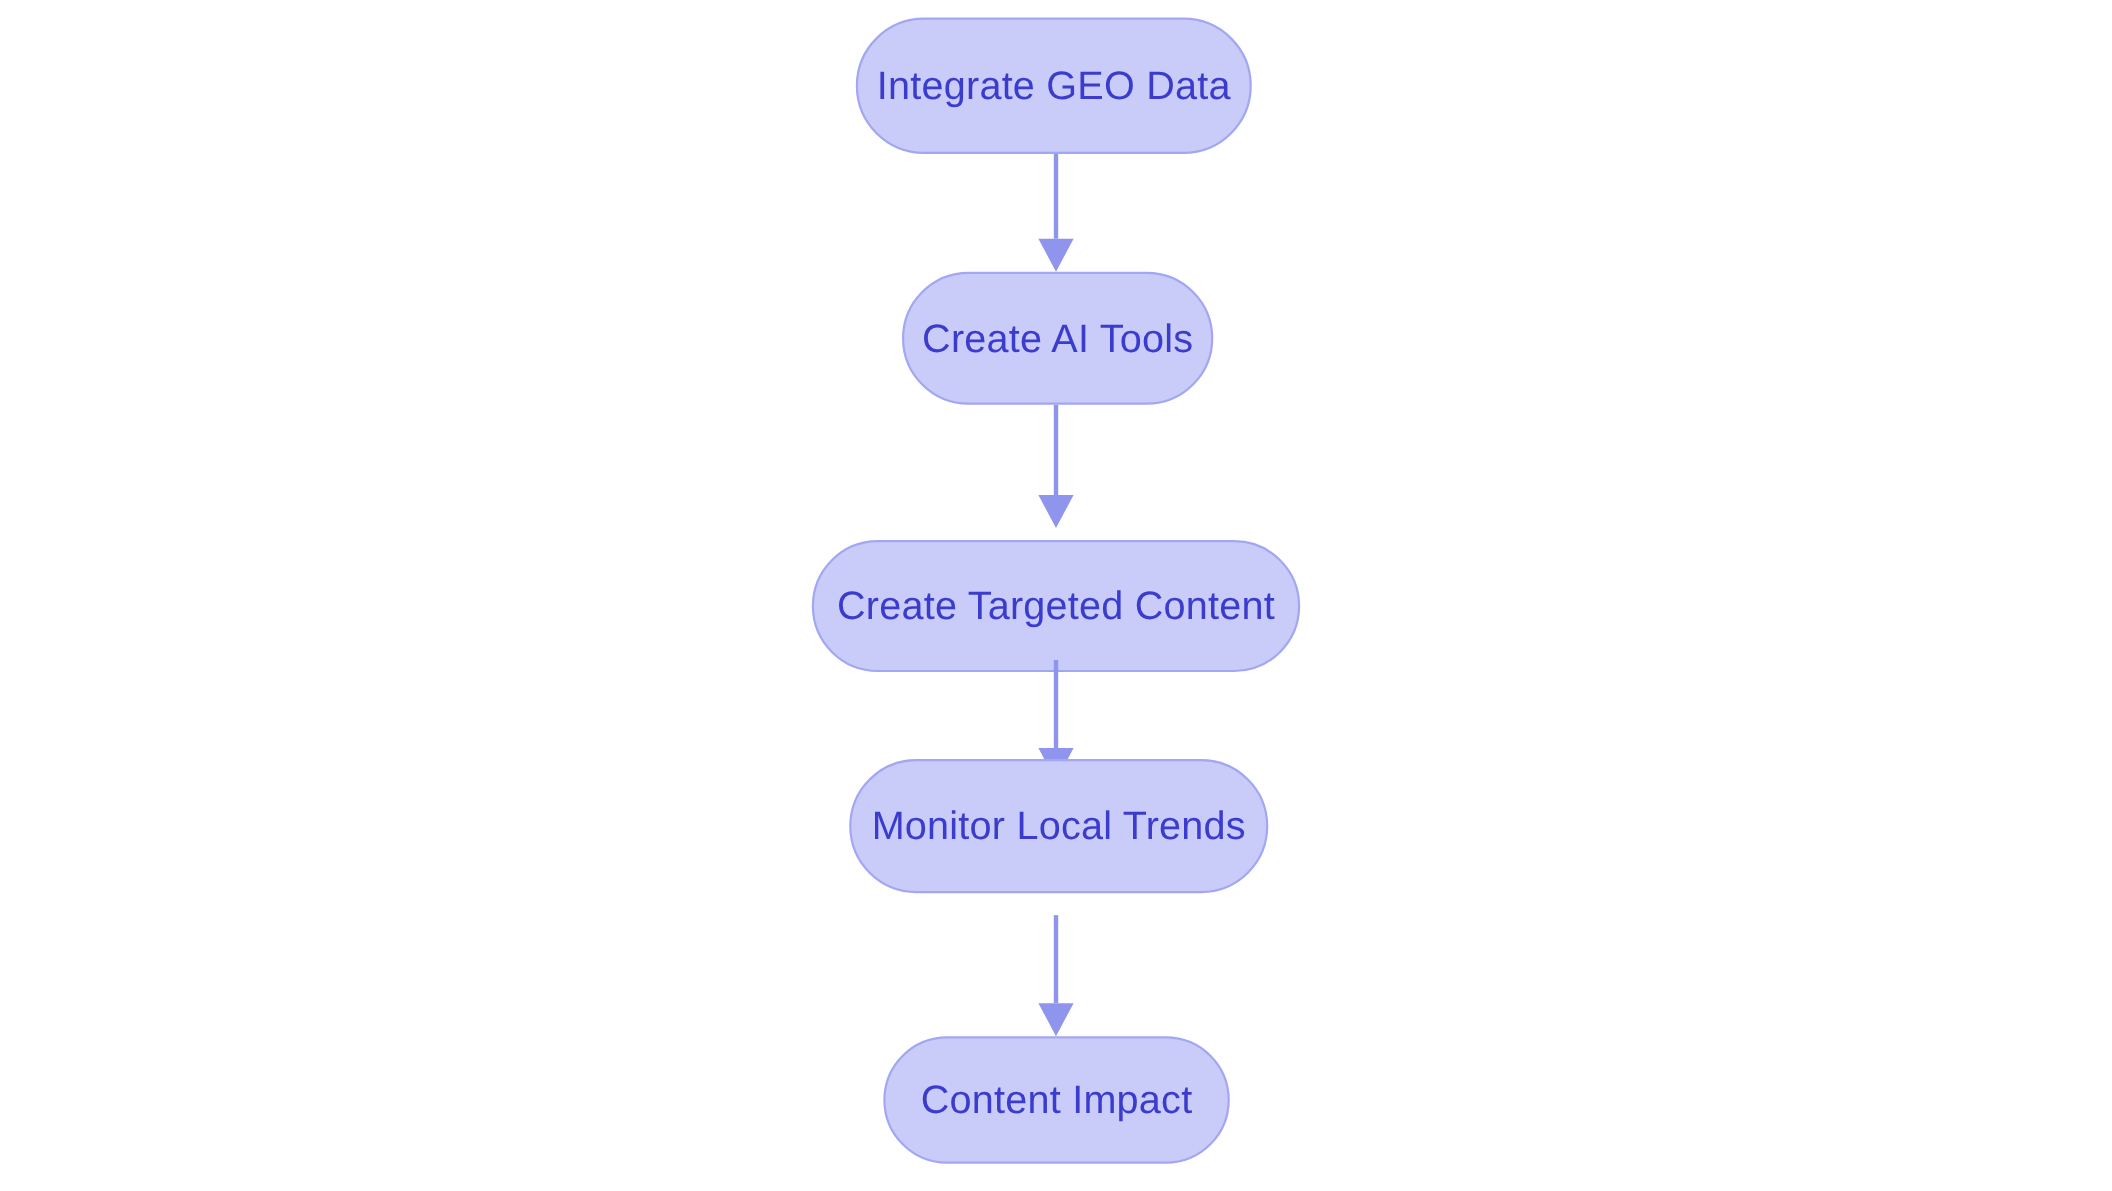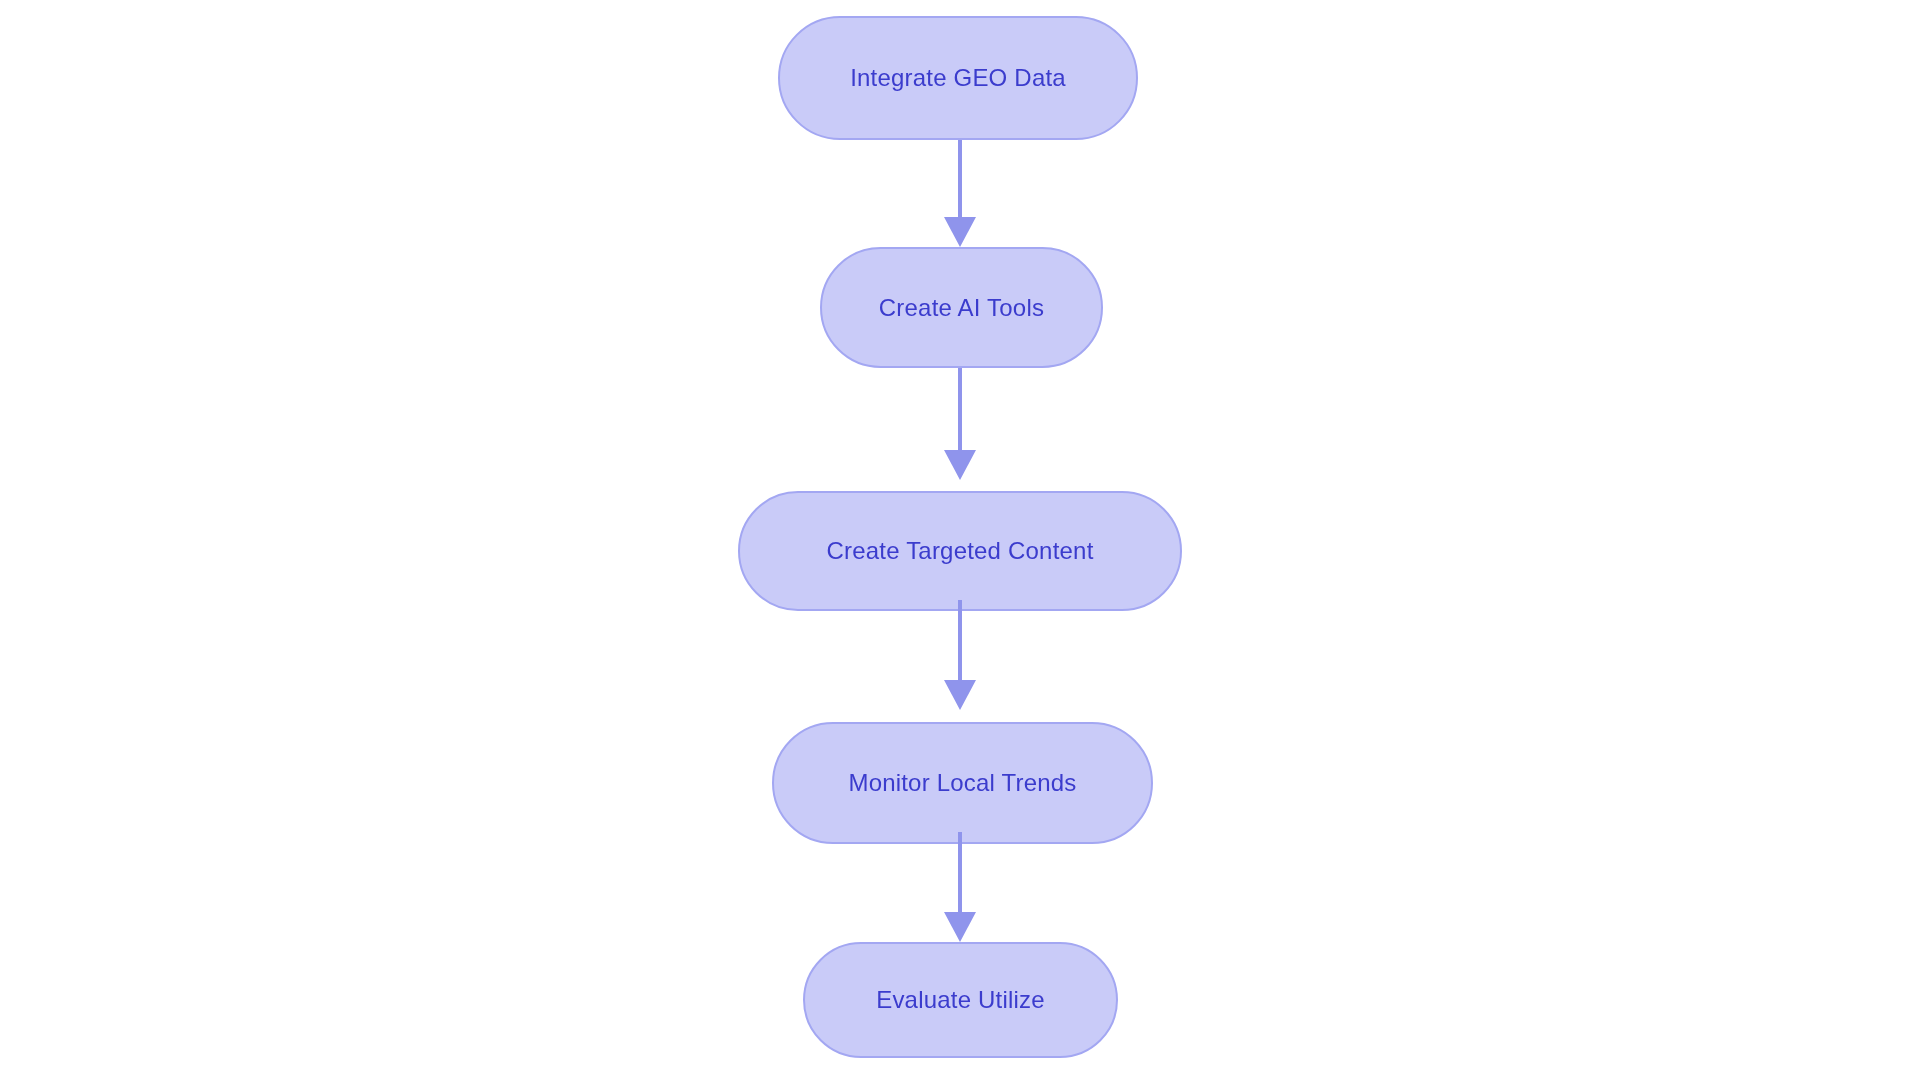--- a/index.html
+++ b/index.html
@@ -18,29 +18,29 @@
   .node {
     position: absolute;
     display: flex;
     align-items: center;
     justify-content: center;
     box-sizing: border-box;
     background: var(--node-fill, #c9cbf8);
     border: 2px solid var(--node-border, #a3a7f2);
     border-radius: 999px;
     color: var(--node-text, #3b3ccd);
-    font-size: 24px;
+    font-size: 36px;
     letter-spacing: 0.2px;
     white-space: nowrap;
     text-align: center;
   }
   .node-1 { left: 778px; top: 16px;  width: 360px; height: 124px; }
   .node-2 { left: 820px; top: 247px; width: 283px; height: 121px; }
   .node-3 { left: 738px; top: 491px; width: 444px; height: 120px; }
-  .node-4 { left: 772px; top: 722px; width: 381px; height: 122px; }
+  .node-4 { left: 772px; top: 690px; width: 381px; height: 122px; }
   .node-5 { left: 803px; top: 942px; width: 315px; height: 116px; }
 
   .arrow {
     position: absolute;
     left: 960px;
     transform: translateX(-50%);
     display: flex;
     flex-direction: column;
     align-items: center;
   }
@@ -95,16 +95,16 @@
   <div class="node node-4">
     <span>Monitor Local Trends</span>
   </div>
 
   <div class="arrow arrow-4">
     <div class="shaft"></div>
     <div class="head"></div>
   </div>
 
   <div class="node node-5">
-    <span>Evaluate Utilize</span>
+    <span>Content Impact</span>
   </div>
 
 </div>
 
 </body></html>

